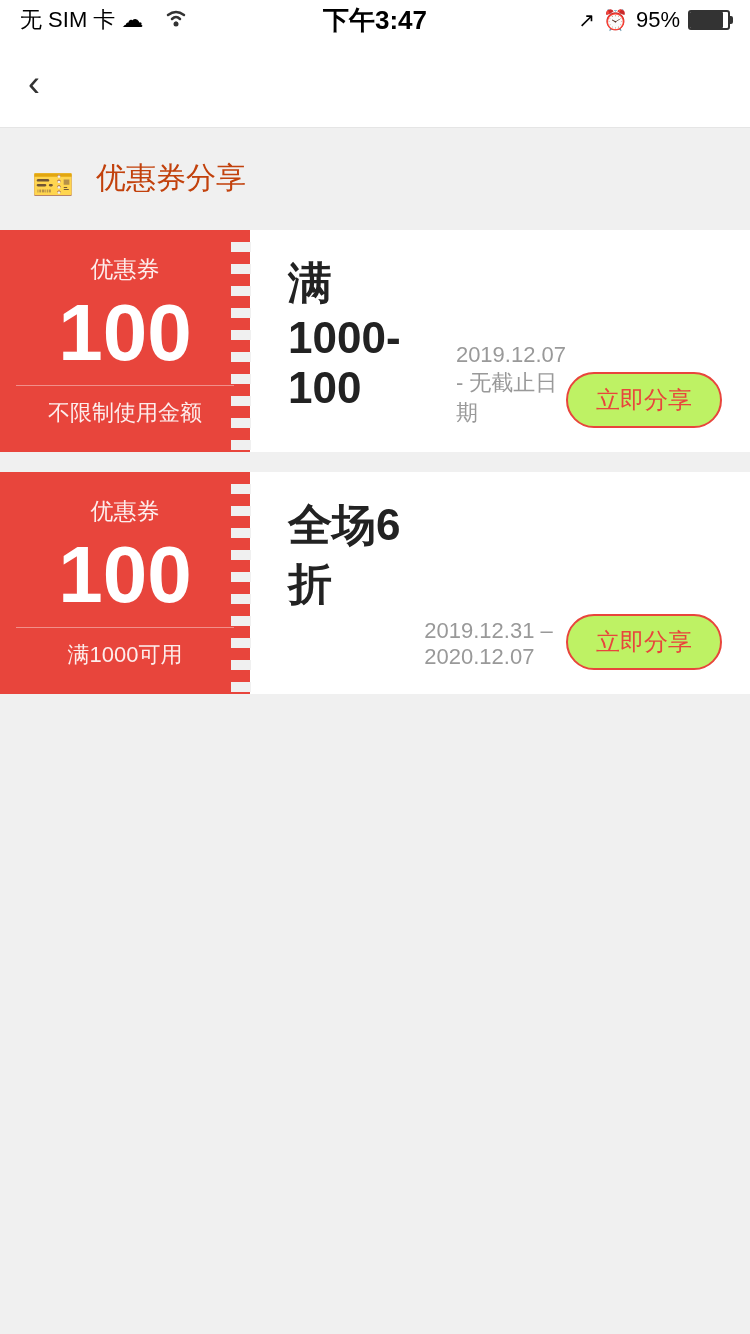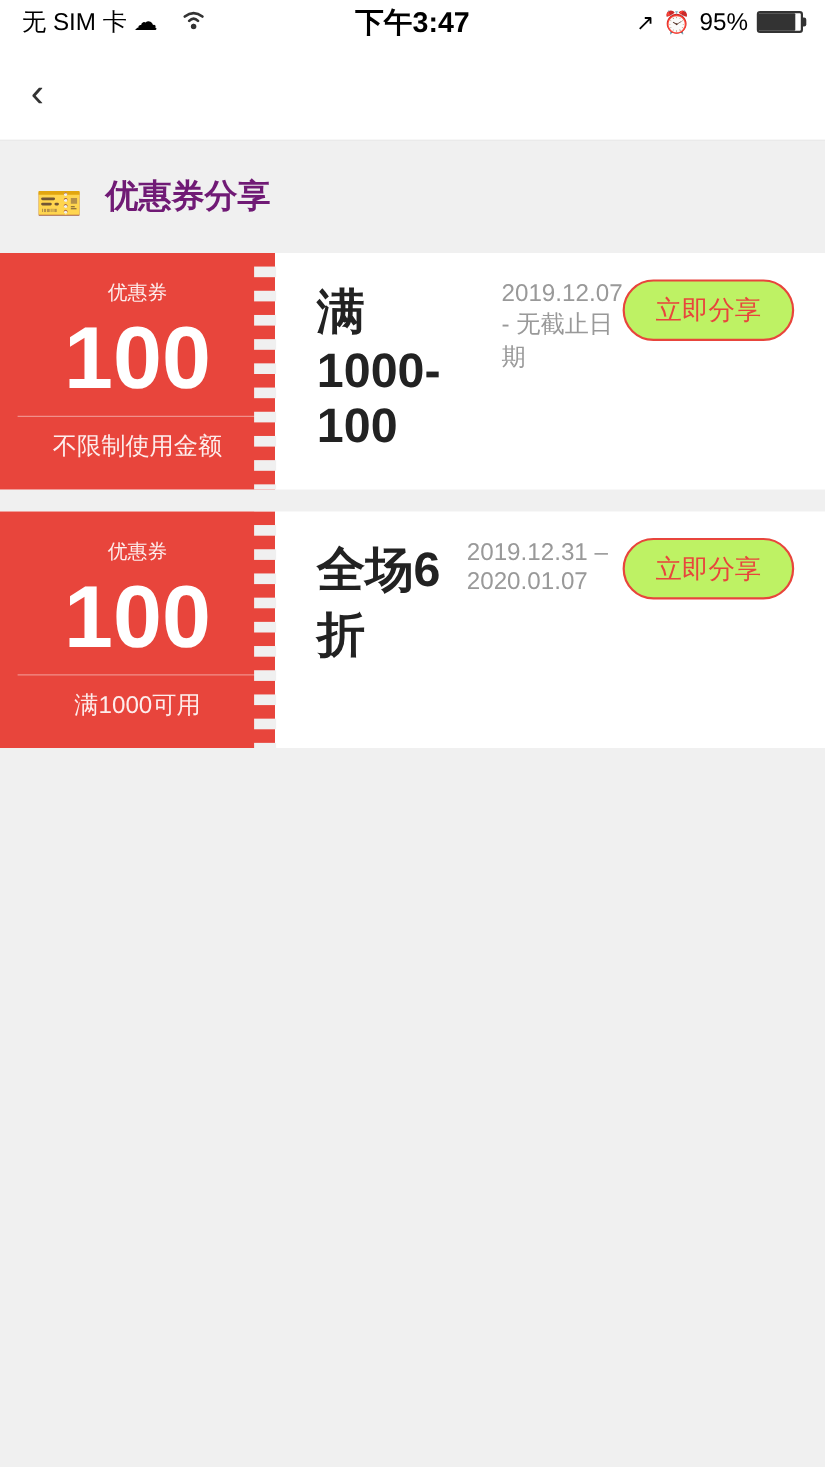--- a/index.html
+++ b/index.html
@@ -113,22 +113,22 @@
       justify-content: center;
       font-size: 34px;
     }
     .section-text-group {
       display: flex;
       flex-direction: column;
       gap: 6px;
     }
     .section-title {
       font-size: 30px;
-      font-weight: 700;
-      color: #701a75;
+      font-weight: 400;
+      color: #c2410c;
     }
     .section-subtitle {
       font-size: 24px;
       color: #999;
     }
 
     
     .coupon-list {
       background: #f0f0f0;
       padding: 0 0 20px 0;
@@ -169,21 +169,21 @@
         to bottom,
         transparent 0px,
         transparent 12px,
         #f0f0f0 12px,
         #f0f0f0 22px
       );
       background-size: 20px 22px;
     }
 
     .coupon-tag {
-      font-size: 18px;
+      font-size: 23px;
       color: rgba(255,255,255,0.9);
       margin-bottom: 8px;
       font-family: Liberation Serif, serif;
     }
     .coupon-amount {
       font-size: 80px;
       font-weight: 700;
       color: #fff;
       line-height: 1;
       margin-bottom: 12px;
@@ -207,21 +207,21 @@
       padding: 24px 28px 24px 38px;
       gap: 20px;
     }
     .coupon-name {
       font-size: 44px;
       font-weight: 700;
       color: #222;
     }
     .coupon-bottom-row {
       display: flex;
-      align-items: flex-start;
+      align-items: flex-end;
       justify-content: space-between;
     }
     .coupon-date {
       font-size: 22px;
       color: #999;
     }
     .share-btn {
       border: 2px solid #e8453c;
       color: #e8453c;
       background: #bef264;
@@ -294,20 +294,20 @@
     </div>
     <div class="coupon-card">
       <div class="coupon-left">
         <div class="coupon-tag">优惠券</div>
         <div class="coupon-amount">100</div>
         <div class="coupon-condition">满1000可用</div>
       </div>
       <div class="coupon-right">
         <div class="coupon-name">全场6折</div>
         <div class="coupon-bottom-row">
-          <span class="coupon-date">2019.12.31 – 2020.01.07</span>
+          <span class="coupon-date">2019.12.31 – 2020.12.07</span>
           <button class="share-btn">立即分享</button>
         </div>
       </div>
     </div>
   </div>
 
 <div class="empty-area"></div>
 
 </body></html>

